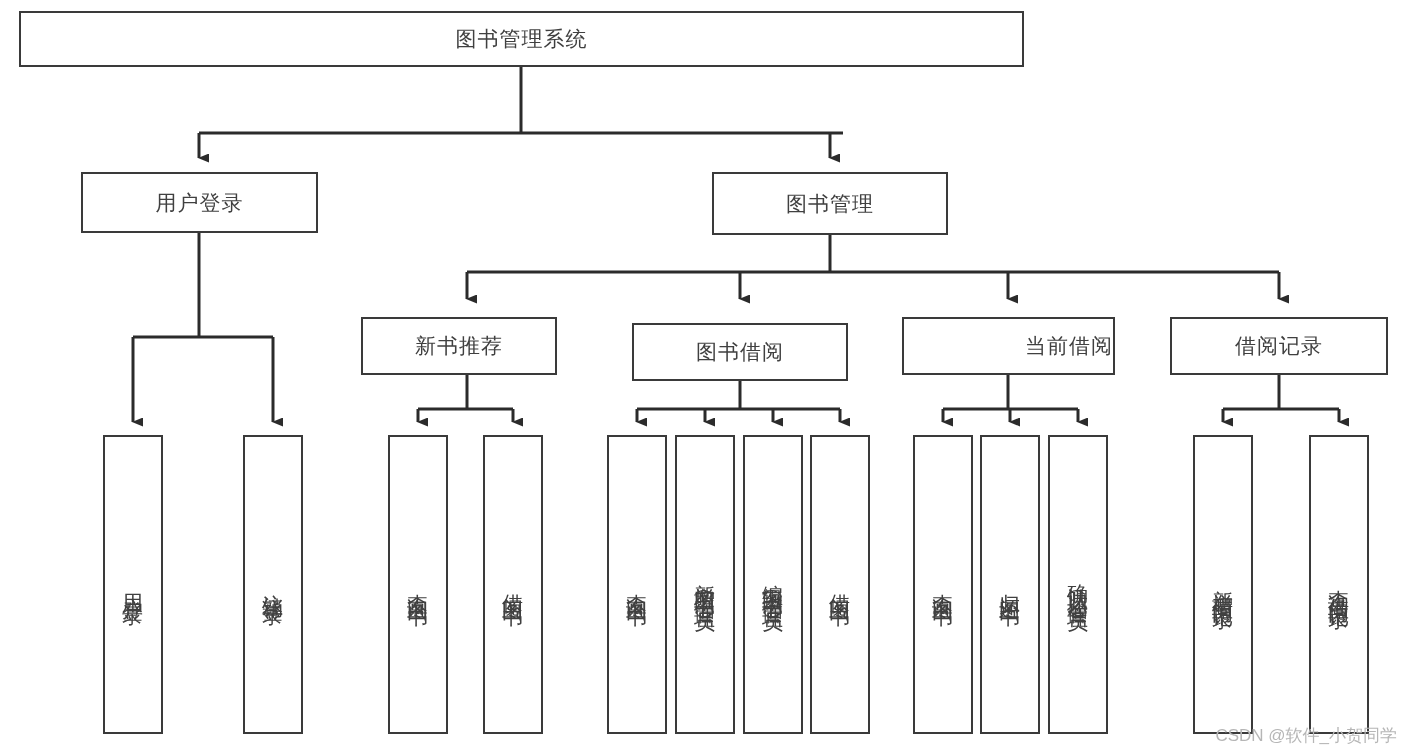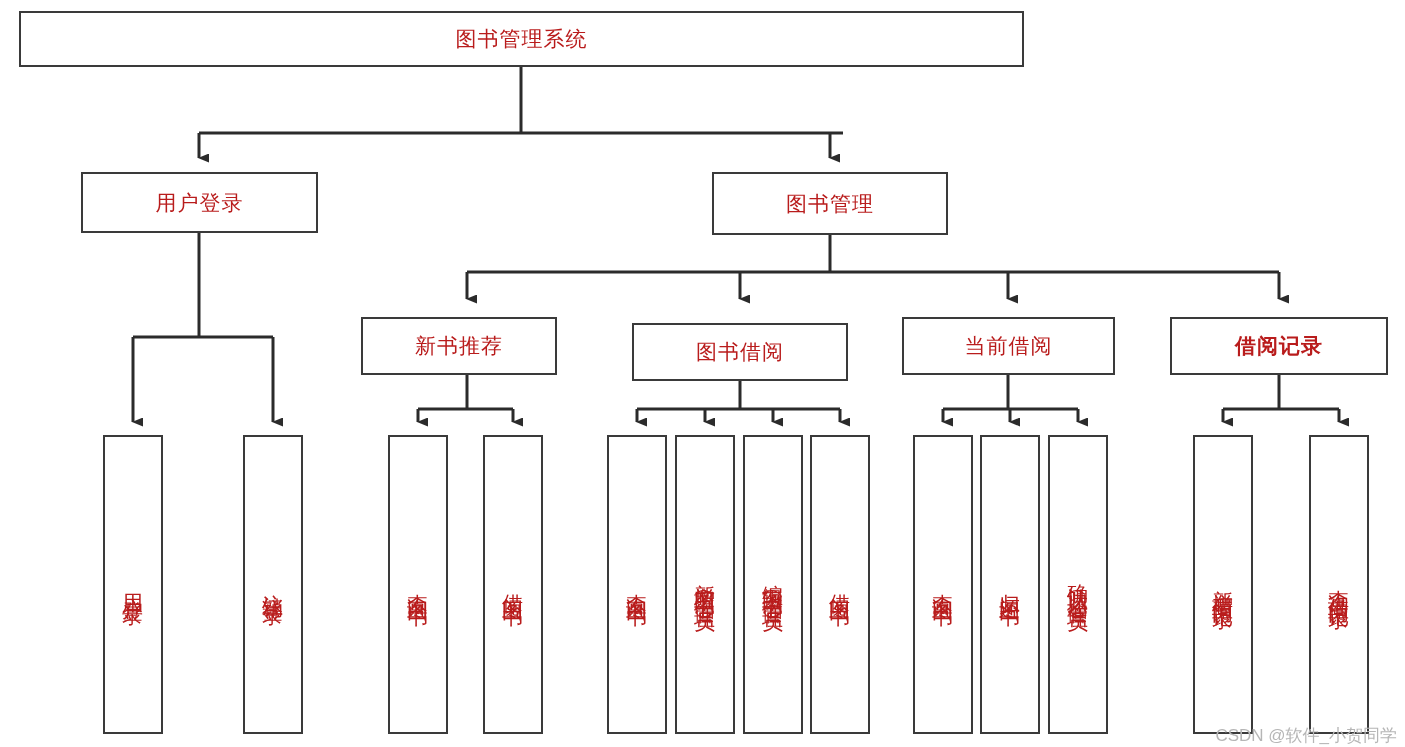--- a/index.html
+++ b/index.html
@@ -26,21 +26,21 @@
     pointer-events: none;
   }
   .node {
     position: absolute;
     box-sizing: border-box;
     border: 2px solid #3a3a3a;
     background: #ffffff;
     display: flex;
     align-items: center;
     justify-content: center;
-    color: #b91c1c;
+    color: #404040;
     z-index: 2;
   }
   .node.horiz {
     font-size: 21px;
     letter-spacing: 1px;
   }
   .node.vert {
     font-size: 21px;
   }
   .node.vert .vlabel {
@@ -129,24 +129,24 @@
   <div class="node horiz" style="left:712px; top:172px; width:236px; height:63px;">
     <span class="hlabel">图书管理</span>
   </div>
 
   <div class="node horiz" style="left:361px; top:317px; width:196px; height:58px;">
     <span class="hlabel">新书推荐</span>
   </div>
   <div class="node horiz" style="left:632px; top:317px; width:216px; height:58px;margin-top:6px;">
     <span class="hlabel">图书借阅</span>
   </div>
-  <div class="node horiz" style="left:902px; top:317px; width:213px; height:58px;">
+  <div class="node horiz" style="left:902px; top:317px; width:213px; height:58px;justify-content:flex-end;">
     <span class="hlabel">当前借阅</span>
   </div>
-  <div class="node horiz" style="left:1170px; top:317px; width:218px; height:58px;font-weight:bold;">
+  <div class="node horiz" style="left:1170px; top:317px; width:218px; height:58px;">
     <span class="hlabel">借阅记录</span>
   </div>
 
   <div class="node vert" style="left:103px; top:435px; width:60px; height:299px;">
     <span class="vlabel">用户登录</span>
   </div>
   <div class="node vert" style="left:243px; top:435px; width:60px; height:299px;">
     <span class="vlabel">注销登录</span>
   </div>
 

